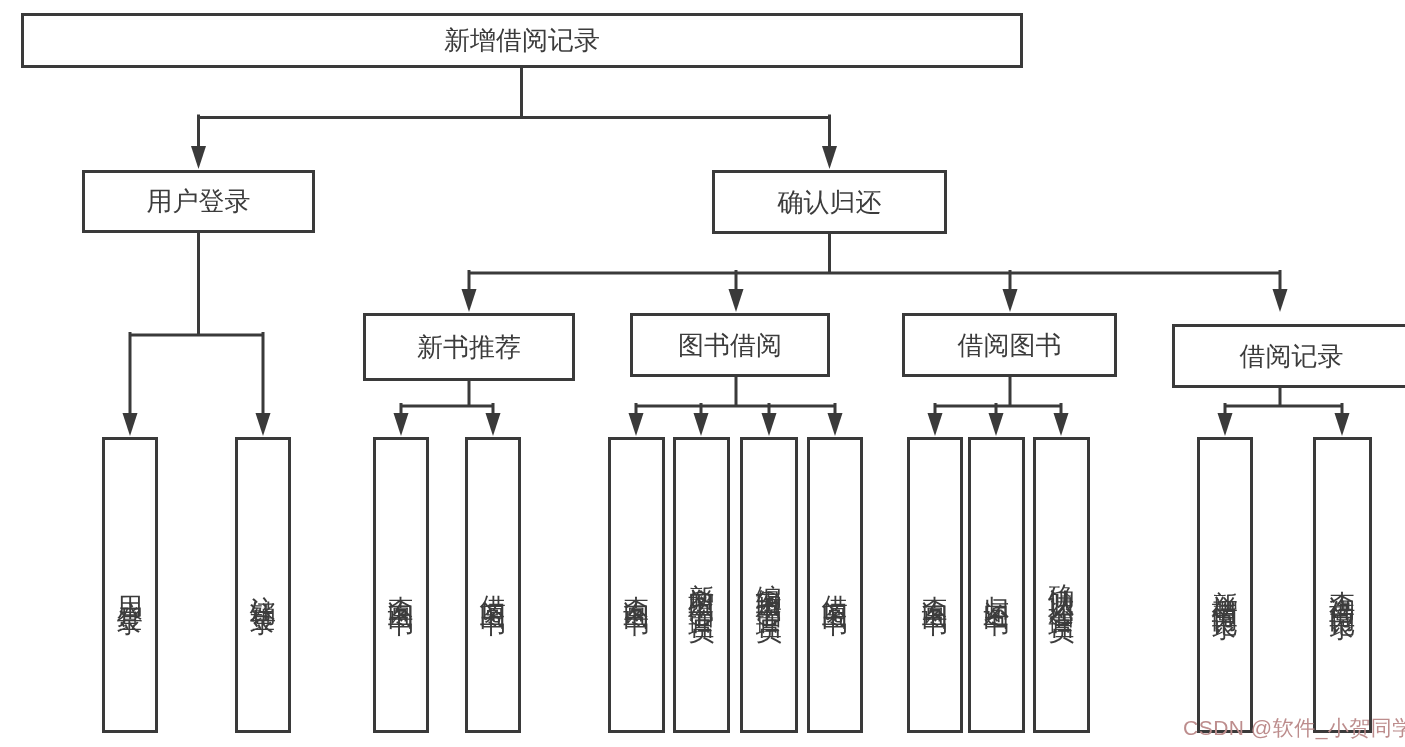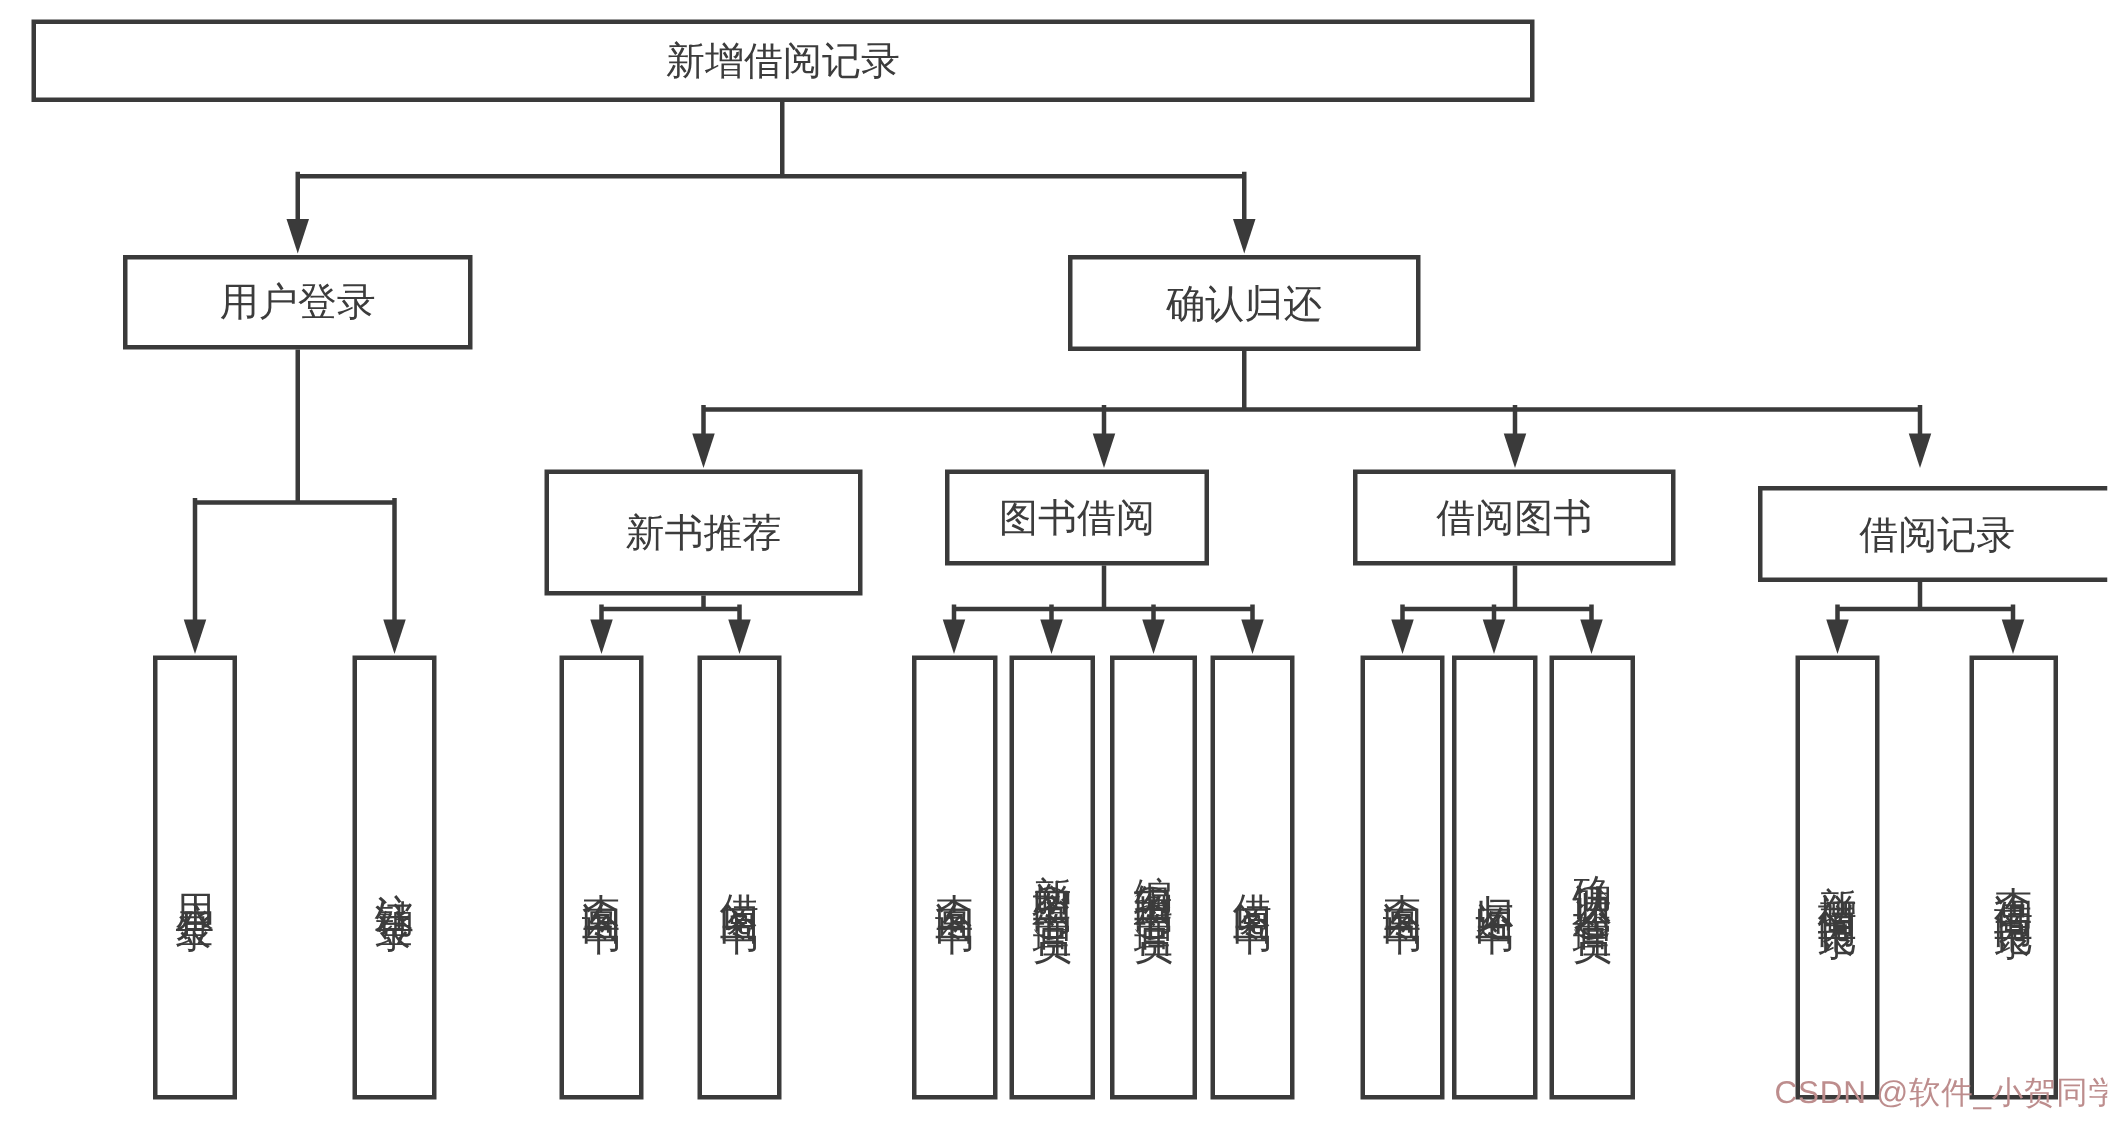--- a/index.html
+++ b/index.html
@@ -114,24 +114,24 @@
     <span class="lbl">新增借阅记录</span>
   </div>
 
   <div class="node" style="left:82px;top:170px;width:233px;height:63px">
     <span class="lbl">用户登录</span>
   </div>
   <div class="node" style="left:712px;top:170px;width:235px;height:64px">
     <span class="lbl">确认归还</span>
   </div>
 
-  <div class="node" style="left:363px;top:313px;width:212px;height:84px">
+  <div class="node" style="left:363px;top:313px;width:212px;height:68px">
     <span class="lbl">新书推荐</span>
   </div>
-  <div class="node" style="left:630px;top:313px;width:176px;height:64px">
+  <div class="node" style="left:630px;top:313px;width:200px;height:64px">
     <span class="lbl">图书借阅</span>
   </div>
   <div class="node" style="left:902px;top:313px;width:215px;height:64px">
     <span class="lbl">借阅图书</span>
   </div>
   <div class="node" style="left:1172px;top:324px;width:239px;height:64px">
     <span class="lbl">借阅记录</span>
   </div>
 
   <div class="node" style="left:102px;top:437px;width:56px;height:296px">

